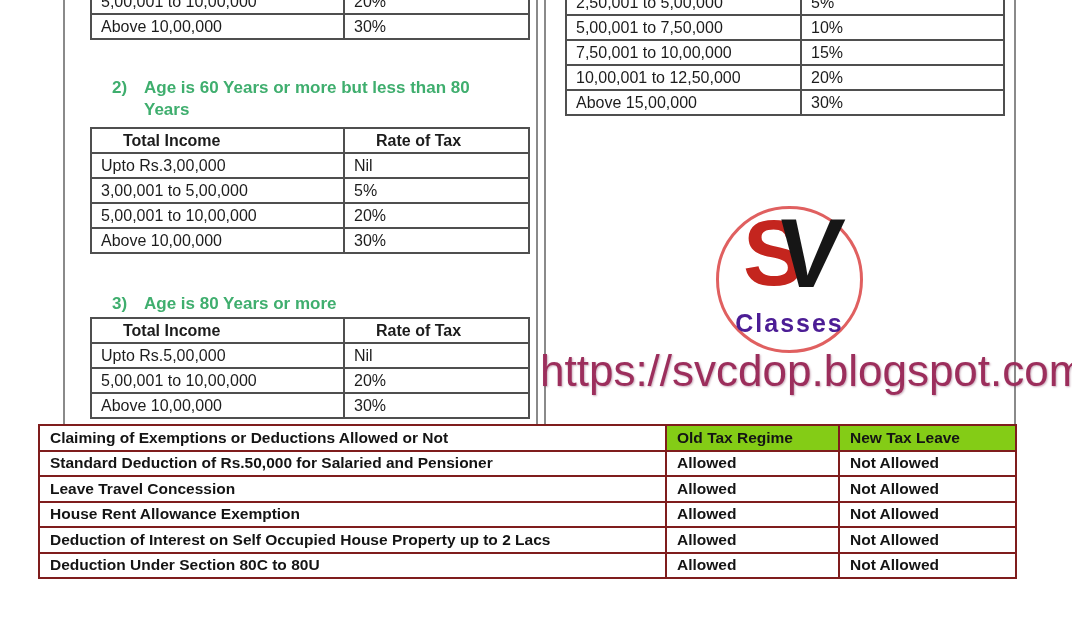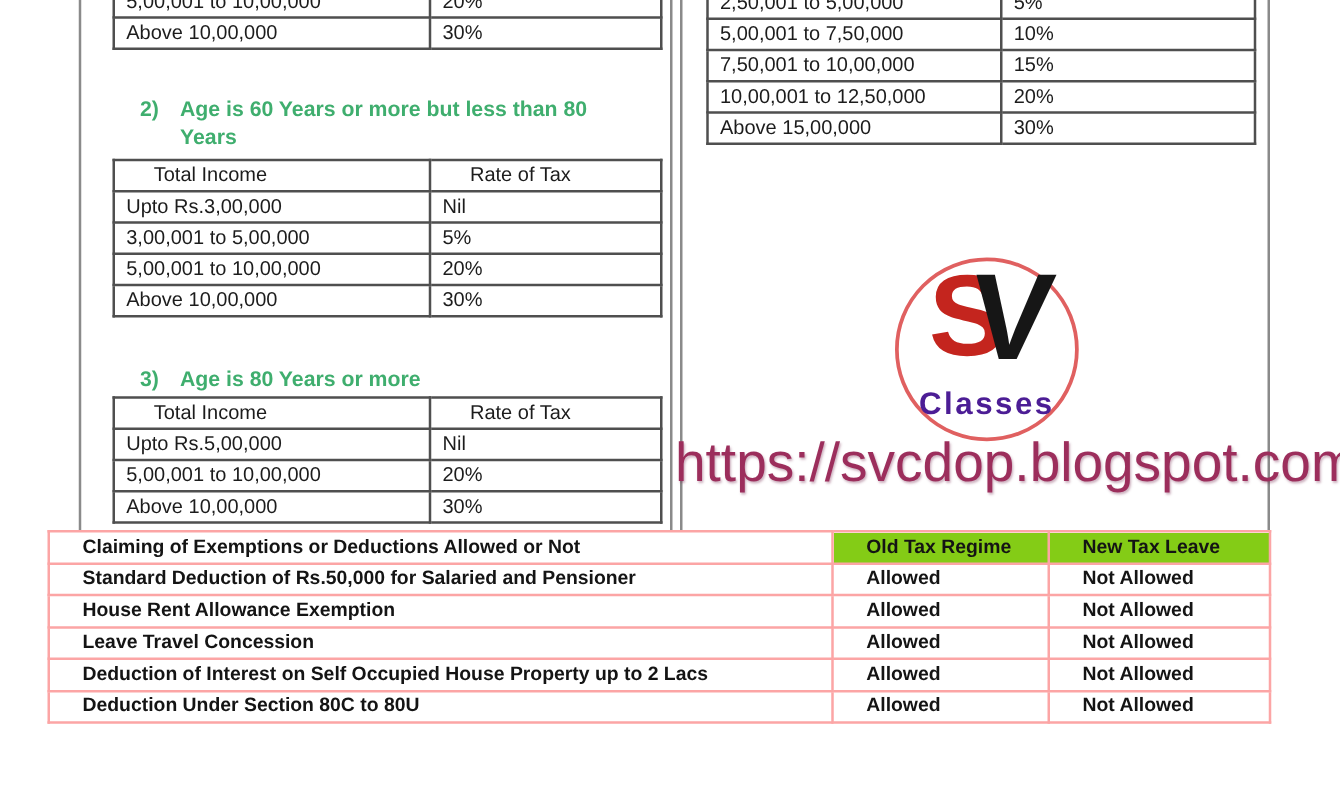--- a/index.html
+++ b/index.html
@@ -29,21 +29,21 @@
   table.slab th, table.slab td {
     border: 2px solid #4f4f4f;
     padding: 0 9px;
     height: 23px;
     font-size: 16px;
     color: #1c1c1c;
     text-align: left;
     white-space: nowrap;
     overflow: hidden;
   }
-  table.slab th { font-weight: 400; padding-left: 31px; }
+  table.slab th { font-weight: 700; padding-left: 31px; }
   table.slab td { font-weight: 400; }
 
   .left-cols col:nth-child(1)  { width: 253px; }
   .left-cols col:nth-child(2)  { width: 185px; }
   .right-cols col:nth-child(1) { width: 235px; }
   .right-cols col:nth-child(2) { width: 203px; }
 
   
   .heading {
     position: absolute;
@@ -105,22 +105,22 @@
   }
   table.compare {
     border-collapse: collapse;
     table-layout: fixed;
     background: #fff;
   }
   table.compare col:nth-child(1) { width: 627px; }
   table.compare col:nth-child(2) { width: 173px; }
   table.compare col:nth-child(3) { width: 177px; }
   table.compare th, table.compare td {
-    border: 2px solid #fca5a5;
-    padding: 0 26px;
+    border: 2px solid #7f1d1d;
+    padding: 0 10px;
     height: 23.5px;
     font-size: 15.5px;
     font-weight: 700;
     text-align: left;
     white-space: nowrap;
     overflow: hidden;
     color: #141414;
   }
   th.claim-head { color: #2e7bb4; font-size: 16px; }
   th.regime-head { color: #3fae6e; font-size: 16px; background: #84cc16; }
@@ -277,30 +277,30 @@
         <th class="regime-head">New Tax Leave</th>
       </tr>
     </thead>
     <tbody>
         <tr>
           <td>Standard Deduction of Rs.50,000 for Salaried and Pensioner</td>
           <td>Allowed</td>
           <td>Not Allowed</td>
         </tr>
         <tr>
+          <td>Leave Travel Concession</td>
+          <td>Allowed</td>
+          <td>Not Allowed</td>
+        </tr>
+        <tr>
           <td>House Rent Allowance Exemption</td>
           <td>Allowed</td>
           <td>Not Allowed</td>
         </tr>
         <tr>
-          <td>Leave Travel Concession</td>
-          <td>Allowed</td>
-          <td>Not Allowed</td>
-        </tr>
-        <tr>
           <td>Deduction of Interest on Self Occupied House Property up to 2 Lacs</td>
           <td>Allowed</td>
           <td>Not Allowed</td>
         </tr>
         <tr>
           <td>Deduction Under Section 80C to 80U</td>
           <td>Allowed</td>
           <td>Not Allowed</td>
         </tr>
       </tbody>

